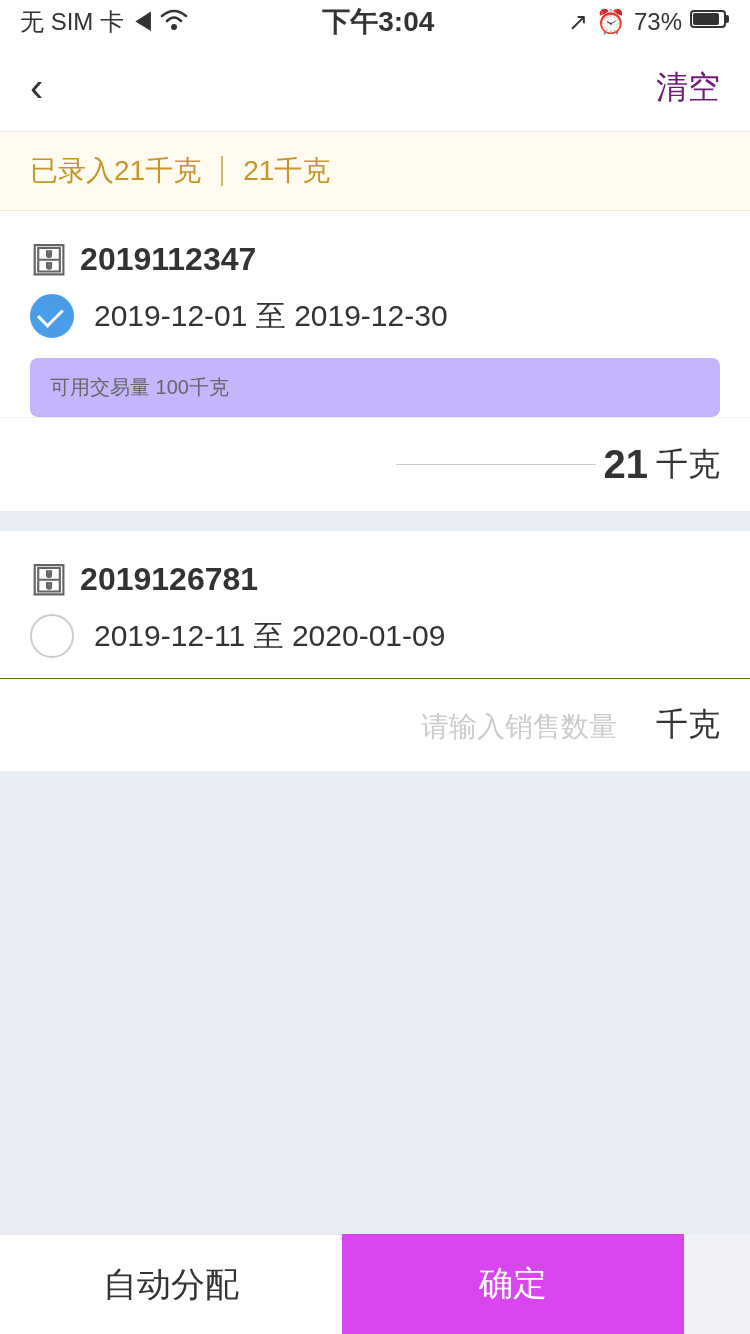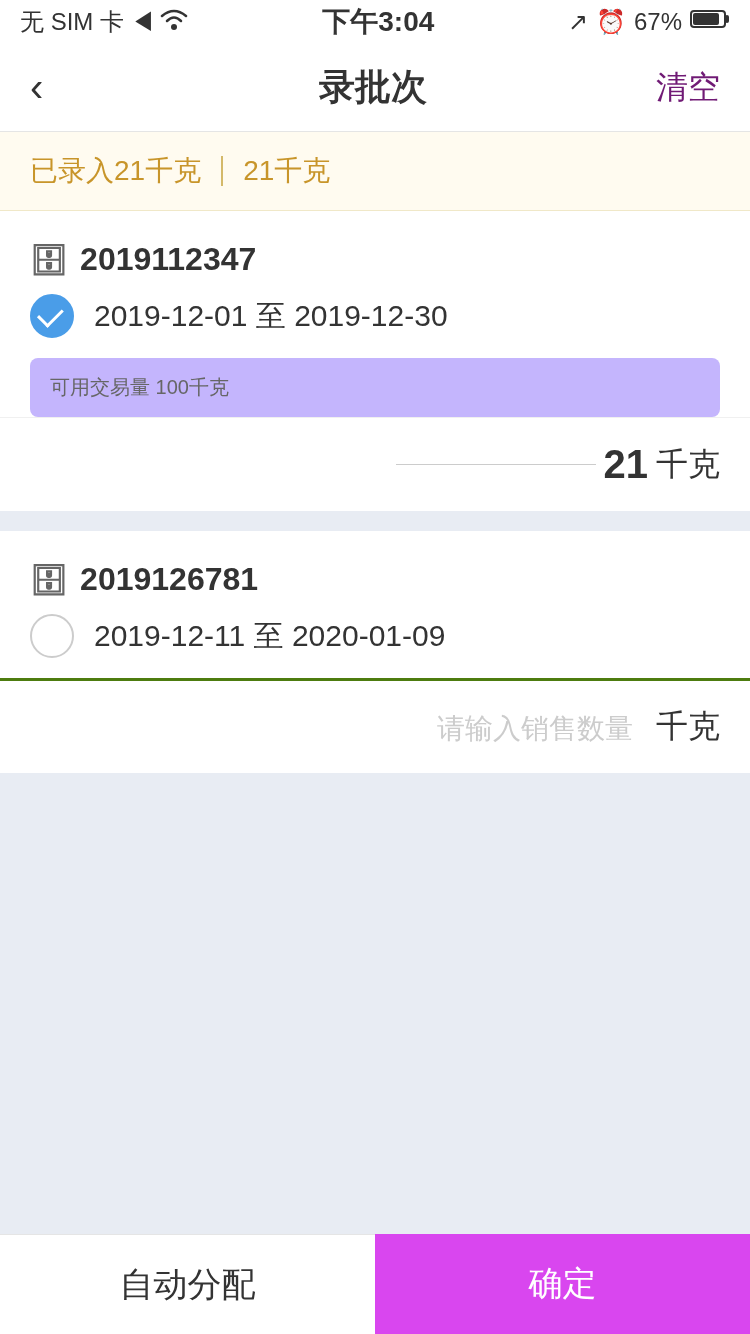--- a/index.html
+++ b/index.html
@@ -184,22 +184,22 @@
       background: #e8ecf3;
     }
 
     
     .input-row {
       background: #fff;
       padding: 24px 30px;
       display: flex;
       align-items: center;
       justify-content: flex-end;
-      gap: 8px;
-      border-top: 3px solid #4d7c0f;
+      gap: 24px;
+      border-top: 1px solid #4d7c0f;
     }
     .qty-input {
       border: none;
       outline: none;
       font-size: 32px;
       color: #333;
       text-align: right;
       width: 250px;
       background: transparent;
     }
@@ -218,21 +218,21 @@
       background: #e8ecf3;
       flex: 1;
       min-height: 340px;
     }
 
     
     .bottom-bar {
       position: fixed;
       bottom: 0;
       left: 0;
-      width: 750px;
+      width: 684px;
       height: 100px;
       display: flex;
     }
     .btn-auto {
       flex: 1;
       background: #fff;
       border: none;
       font-size: 34px;
       color: #333;
       cursor: pointer;
@@ -268,34 +268,33 @@
           <circle cx="15" cy="19" r="3" fill="#333"></circle>
           <path d="M8 13 Q15 6 22 13" stroke="#333" stroke-width="2.5" fill="none" stroke-linecap="round"></path>
           <path d="M3 8 Q15 -2 27 8" stroke="#333" stroke-width="2.5" fill="none" stroke-linecap="round"></path>
         </svg>
       </span>
     </div>
     <div class="status-center">下午3:04</div>
     <div class="status-right">
       <span>↗</span>
       <span>⏰</span>
-      <span>67%</span>
+      <span>73%</span>
       <span>
         <svg width="40" height="22" viewBox="0 0 40 22">
           <rect x="1" y="3" width="34" height="16" rx="3" ry="3" stroke="#333" stroke-width="2" fill="none"></rect>
           <rect x="35" y="7" width="4" height="8" rx="2" fill="#333"></rect>
           <rect x="3" y="5" width="26" height="12" rx="2" fill="#333"></rect>
         </svg>
       </span>
     </div>
   </div>
 
   <div class="nav-bar">
     <span class="nav-back">‹</span>
-    <span class="nav-title">录批次</span>
     <span class="nav-clear">清空</span>
   </div>
 
   <div class="info-bar">
     <span class="info-bar-text">已录入21千克</span>
     <div class="info-bar-divider"></div>
     <span class="info-bar-text">21千克</span>
   </div>
 
   <div class="batch-card">

